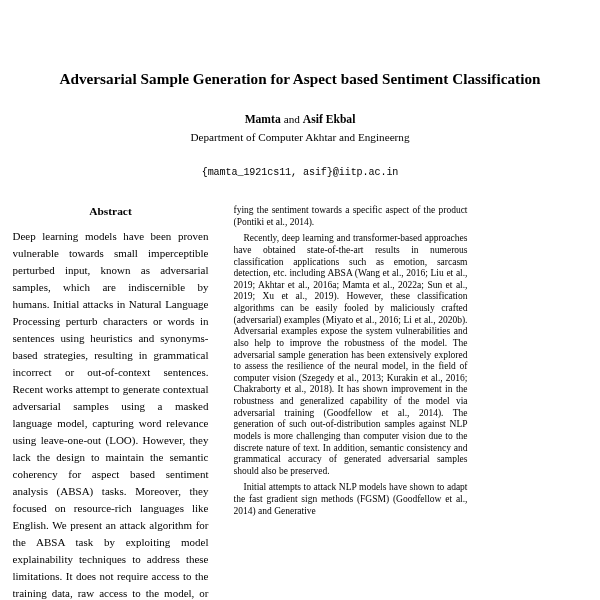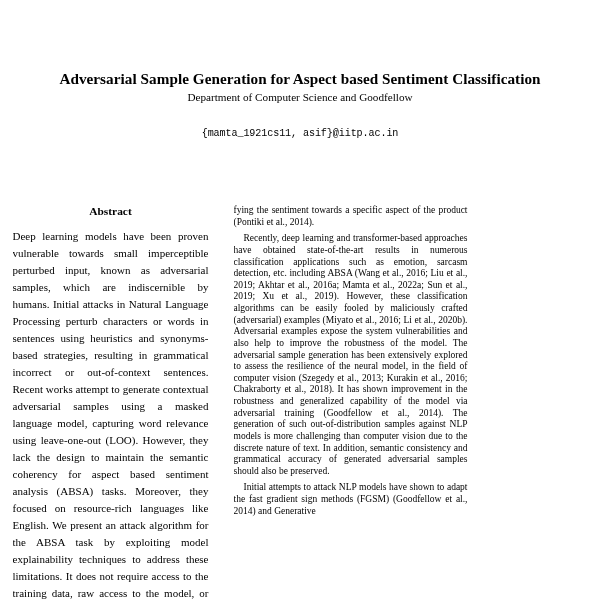--- a/index.html
+++ b/index.html
@@ -111,22 +111,25 @@
   }
 </style>
 </head>
 <body>
 
 <div class="page">
 
   <div class="title-block">
     <h1 class="paper-title">Adversarial Sample Generation for Aspect based Sentiment Classification</h1>
 
+    <div class="authors">
+      <span>Mamta</span><span class="author-sep">and</span><span>Asif Ekbal</span>
+    </div>
 
-    <div class="affil">Department of Computer Science and Goodfellow</div>
+    <div class="affil">Department of Computer Akhtar and Engineerng</div>
     <div class="email">{mamta_1921cs11, asif}@iitp.ac.in</div>
   </div>
 
   <div class="columns">
 
     <div class="col-left clip">
       <div class="abstract-heading">Abstract</div>
       <p class="para">Deep learning models have been proven vulnerable towards small imperceptible perturbed input, known as adversarial samples, which are indiscernible by humans. Initial attacks in Natural Language Processing perturb characters or words in sentences using heuristics and synonyms-based strategies, resulting in grammatical incorrect or out-of-context sentences. Recent works attempt to generate contextual adversarial samples using a masked language model, capturing word relevance using leave-one-out (LOO). However, they lack the design to maintain the semantic coherency for aspect based sentiment analysis (ABSA) tasks. Moreover, they focused on resource-rich languages like English. We present an attack algorithm for the ABSA task by exploiting model explainability techniques to address these limitations. It does not require access to the training data, raw access to the model, or calibrating a new model. Our proposed method generates adversarial samples for a given aspect, maintaining more semantic coherency. In addition, it can be generalized to low-resource languages, which are at high risk due to resource scarcity. We show the effectiveness of the proposed attack using automatic and human evaluation. Our method outperforms the state-of-art methods in perturbation ratio, success rate, and semantic coherence.</p>
     </div>
 

